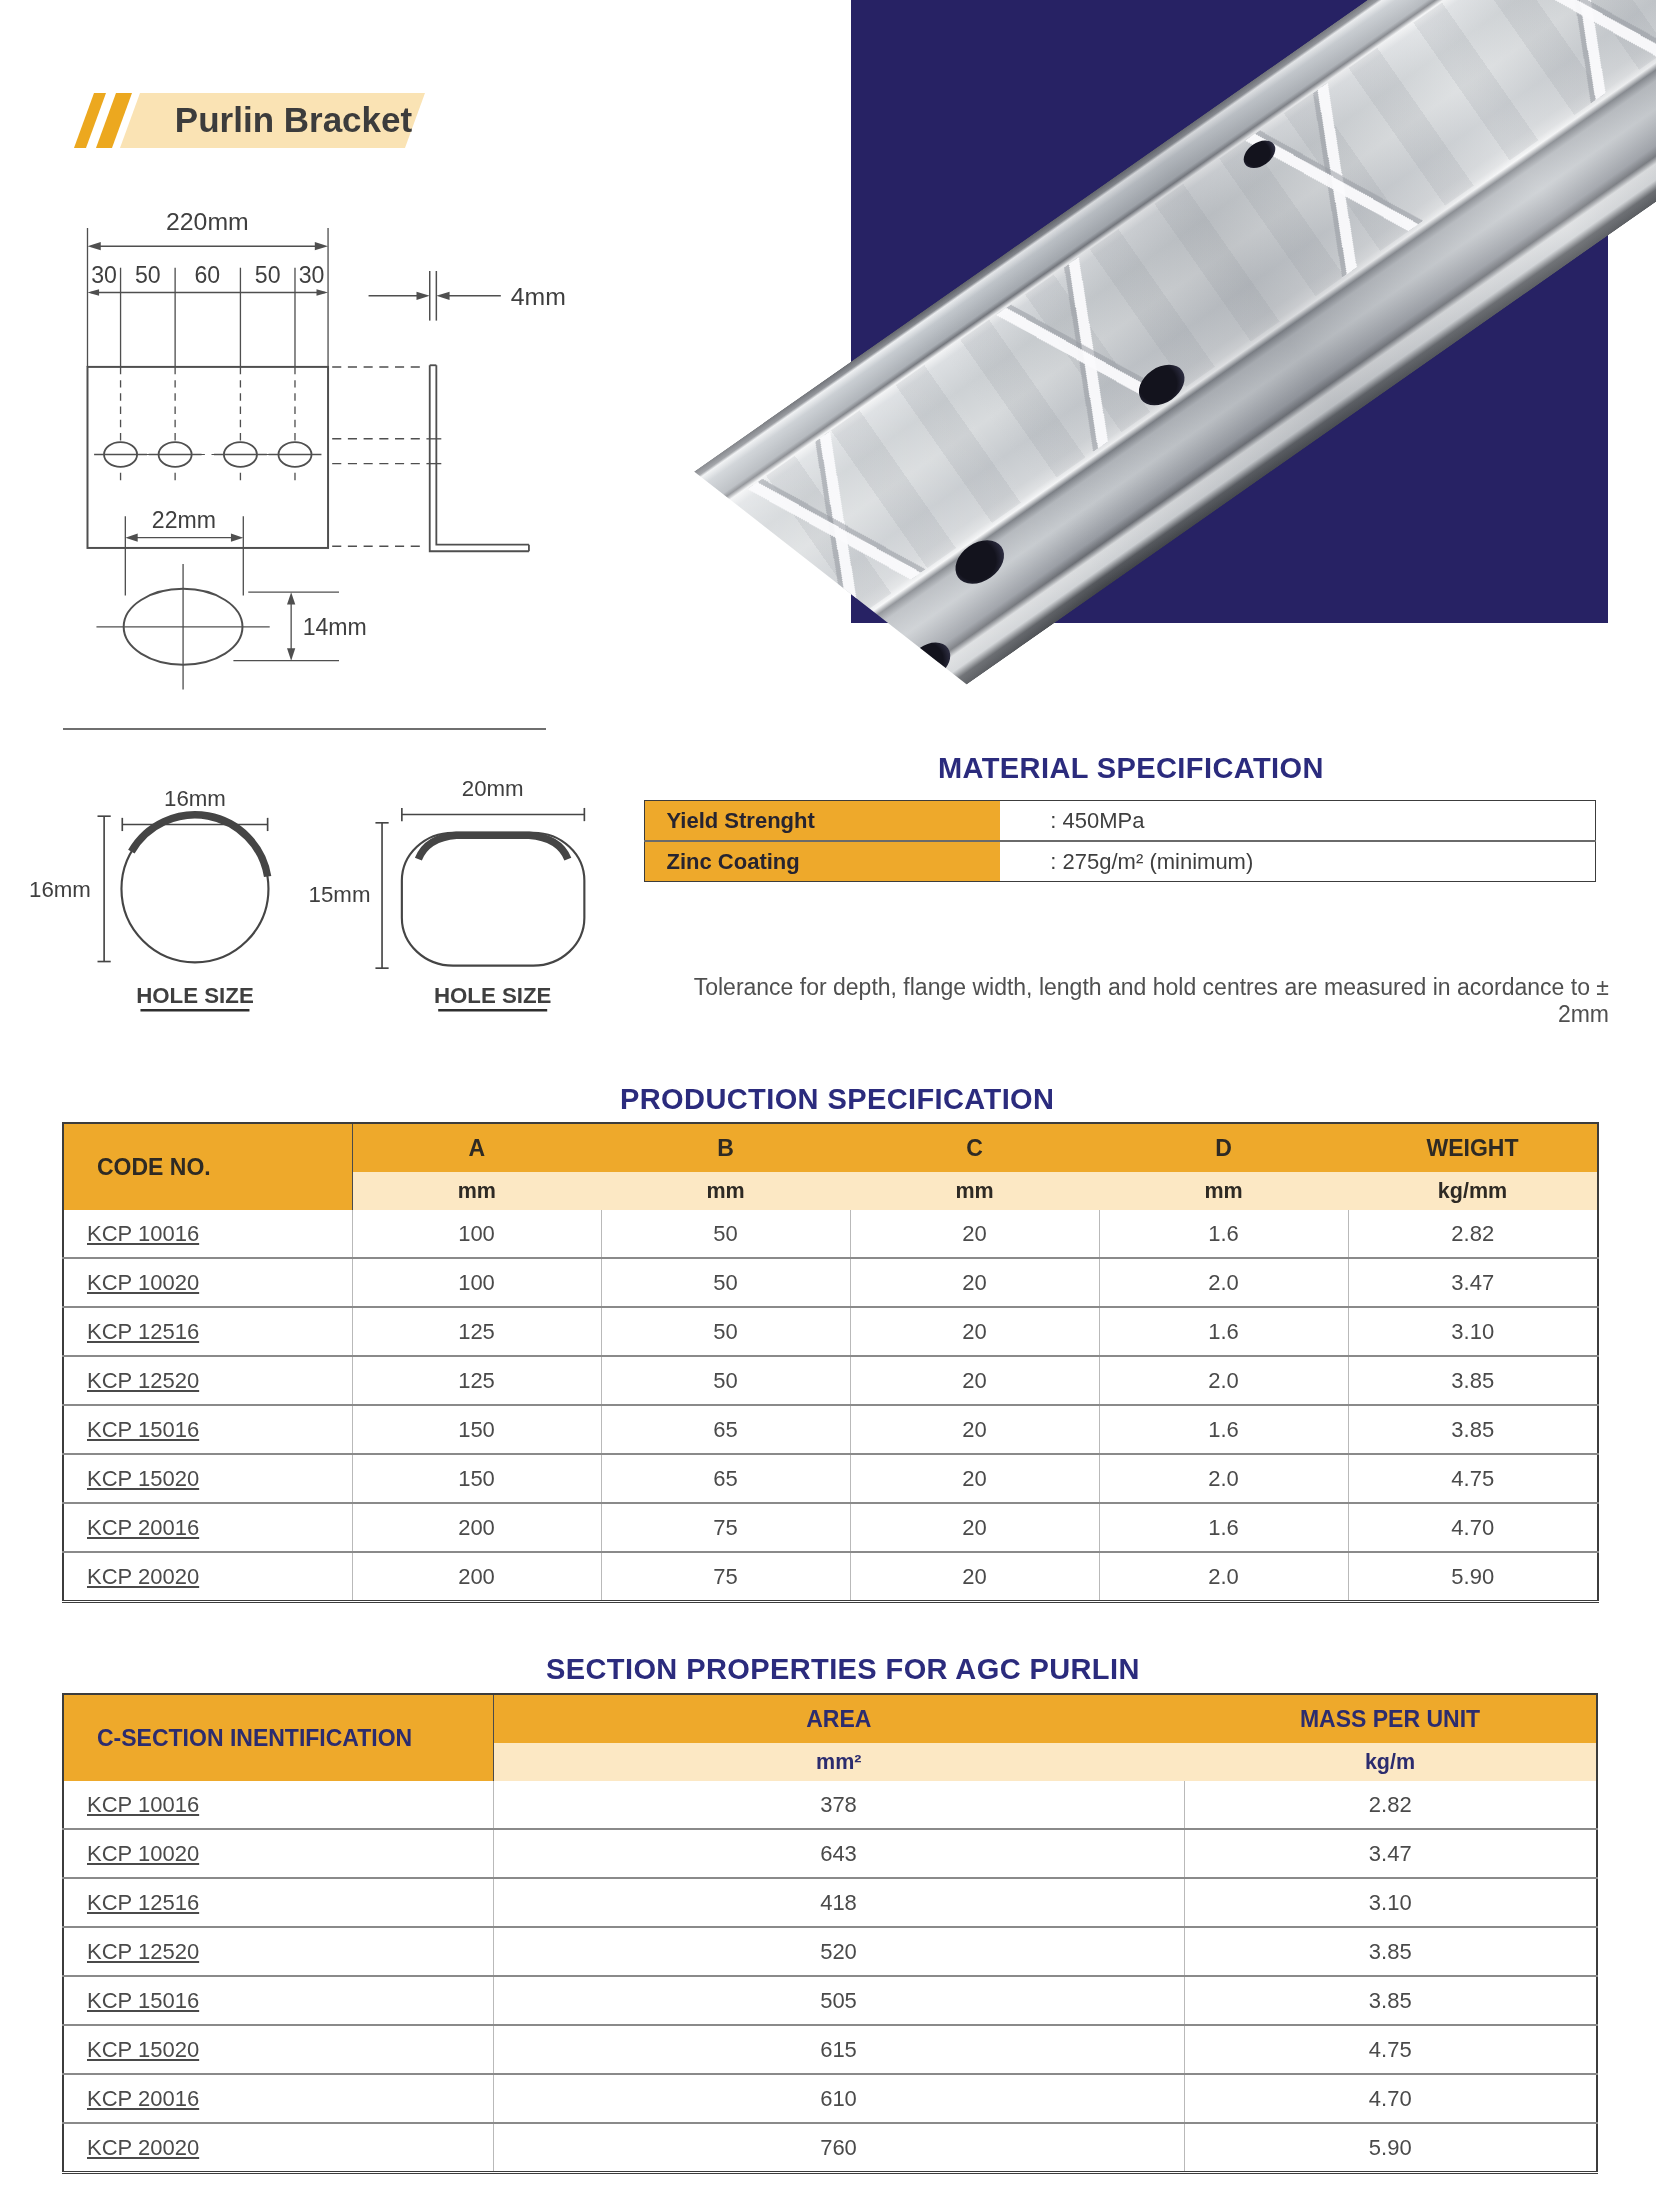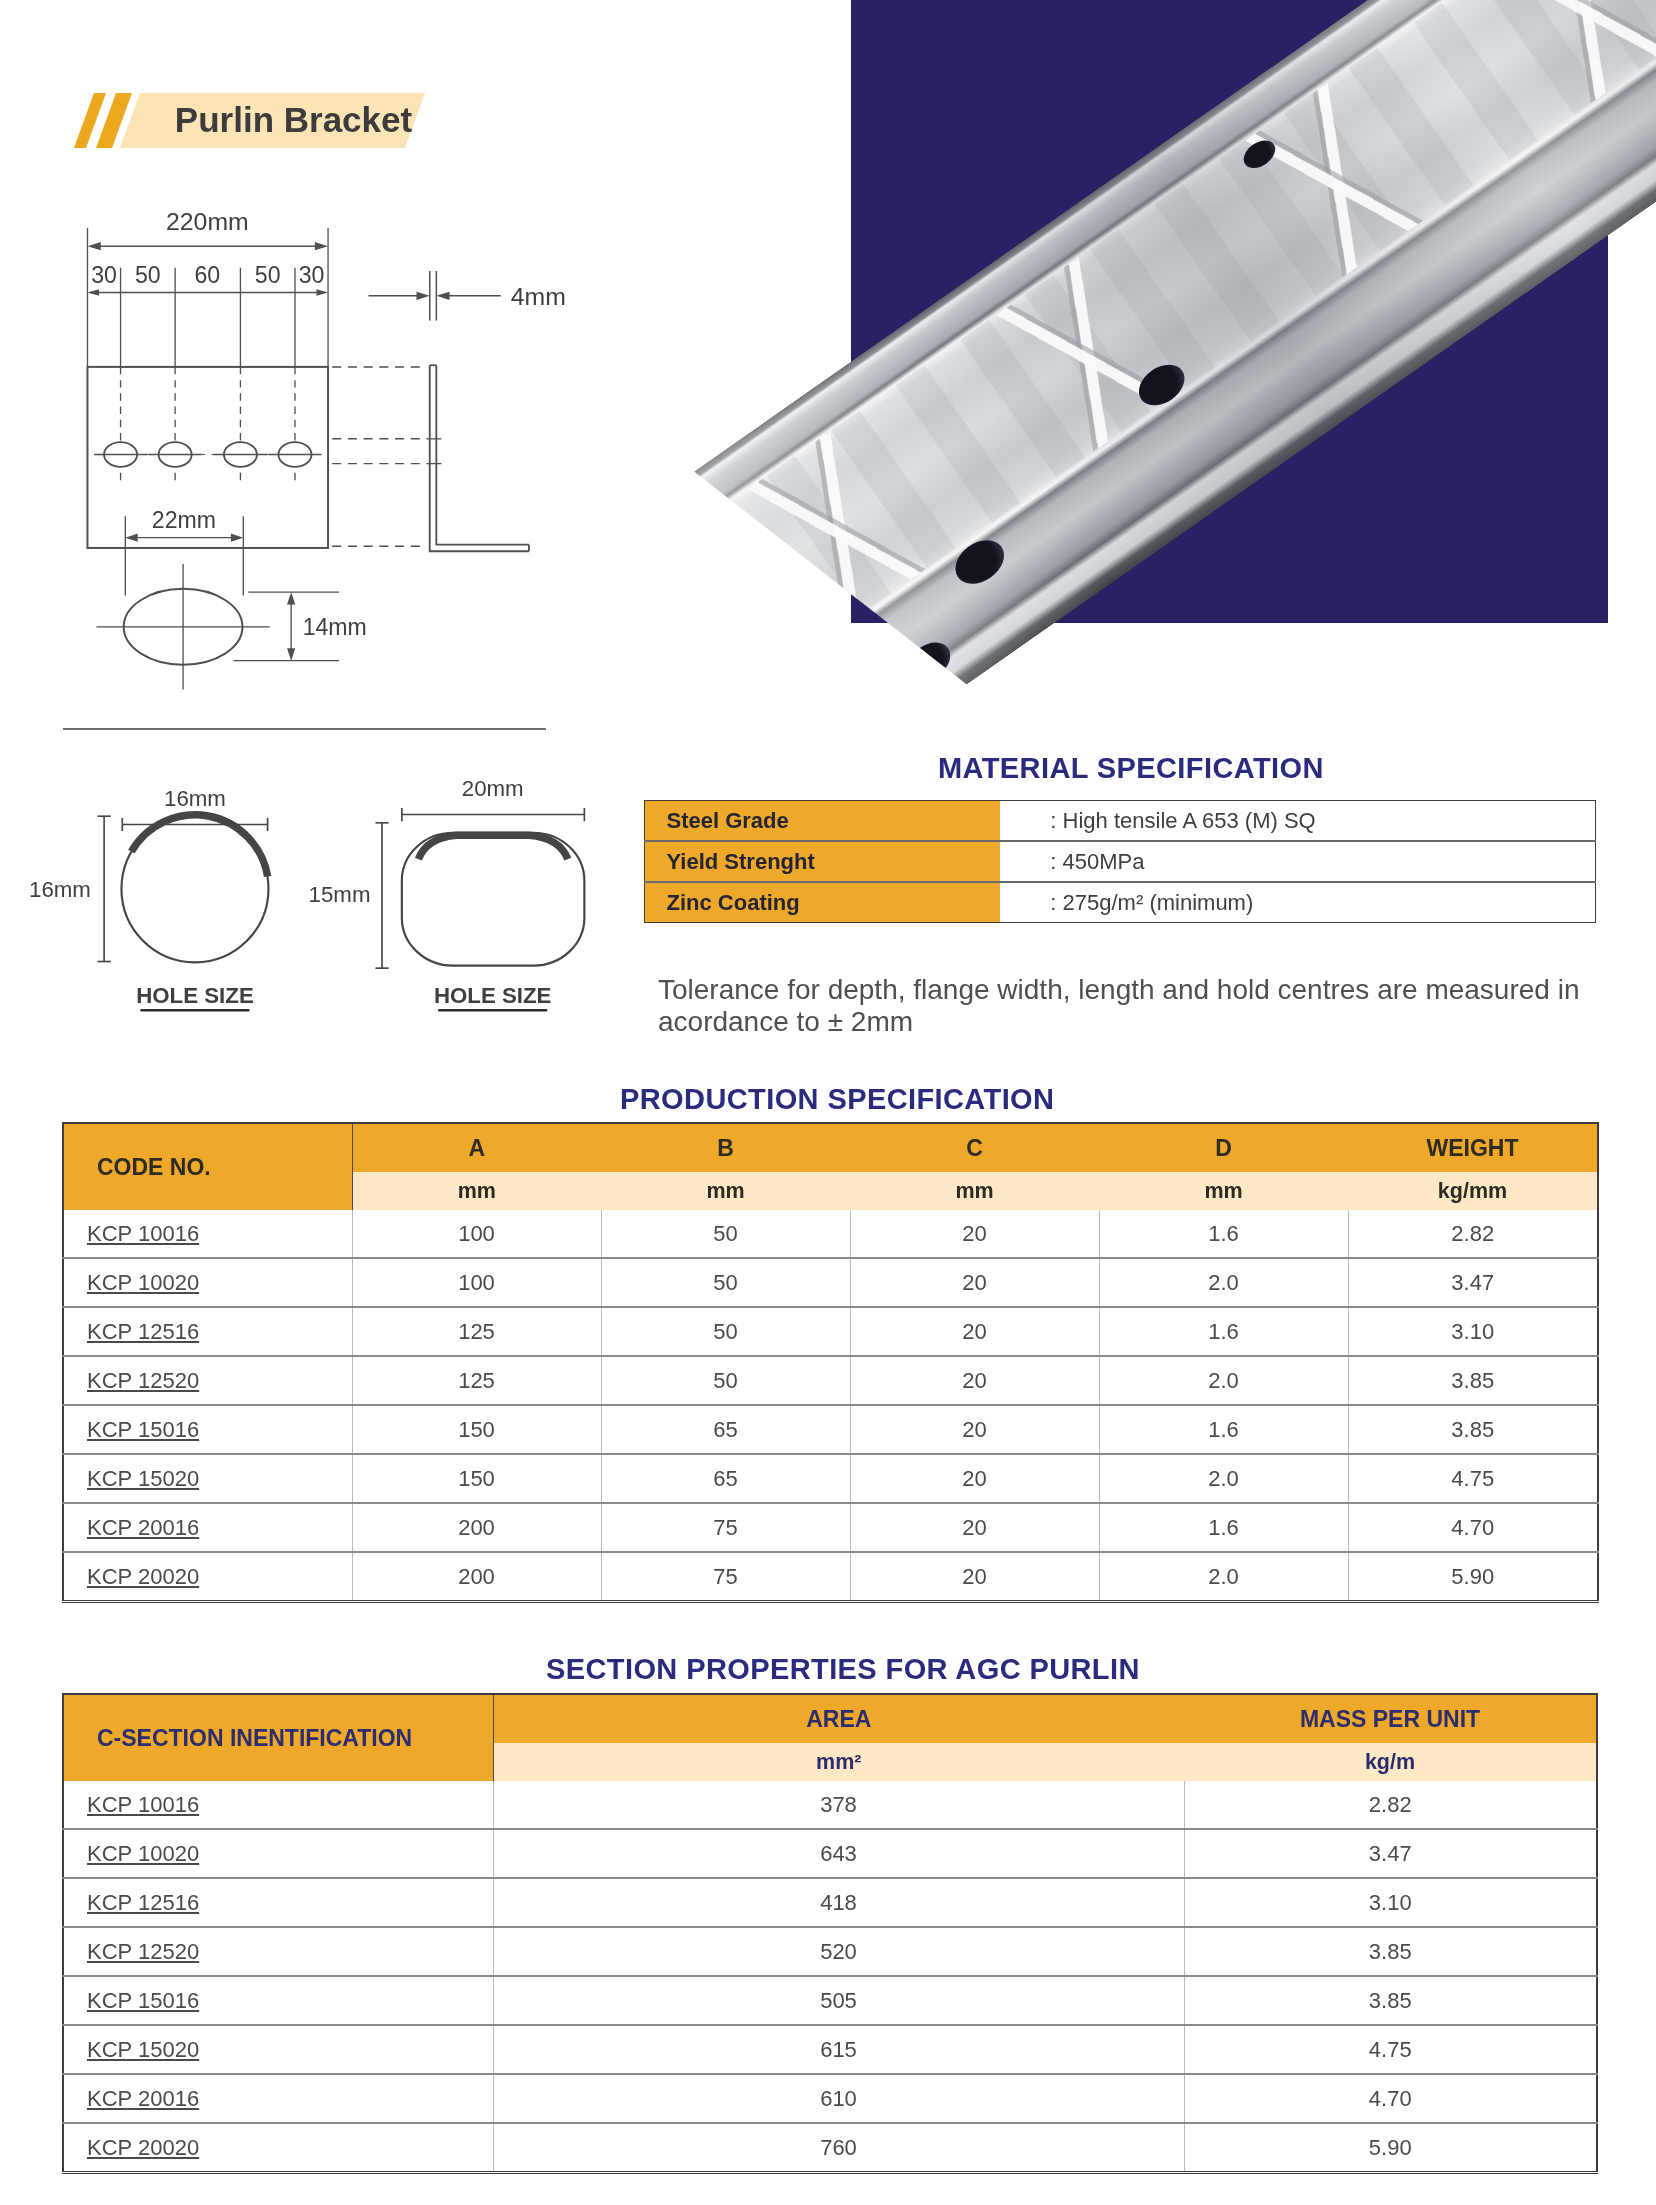--- a/index.html
+++ b/index.html
@@ -65,21 +65,21 @@
   .hole.hD{left:650px;top:53px;width:35px;height:23px;}
   
   .sec-title{position:absolute;font-size:29px;font-weight:bold;color:#2B2B7D;letter-spacing:0.4px;}
   
   .mat{position:absolute;left:644px;top:800px;width:952px;border-collapse:collapse;table-layout:fixed;}
   .mat td{border-bottom:2.5px double #6a6a6a;height:37px;font-size:22px;vertical-align:middle;}
   .mat tr:last-child td{border-bottom:none;}
   .mat{border:1.7px solid #3c3c3c;}
   .mat .mlabel{background:#EEA92B;font-weight:bold;color:#262430;padding-left:21.5px;width:35%;}
   .mat .mvalue{background:#ffffff;color:#3f3f3f;padding-left:50px;}
-  .note{position:absolute;left:658px;top:974px;width:951px;font-size:28px;color:#4f4f4f;}
+  .note{position:absolute;left:658px;top:974px;width:951px;font-size:23px;color:#4f4f4f;text-align:right;}
   
   .dtable{position:absolute;left:62px;width:1534px;border-collapse:collapse;table-layout:fixed;
     border:2.5px solid #3c3c3c;border-bottom:3.3px double #3c3c3c;}
   .dtable th{font-size:23px;vertical-align:middle;}
   .dtable .h1 th{background:#EEA92B;height:46px;}
   .dtable .h2 th{background:#FCE8C4;height:36px;font-size:21.5px;}
   .dtable th.colhead{text-align:center;}
   .dtable th.c1{background:#EEA92B;text-align:left;padding-left:33px;border-right:1.7px solid #4a4a4a;}
   .dtable td{background:#fff;height:45px;font-size:22px;color:#4a4a4a;text-align:center;
     border-bottom:2.5px double #8a8a8a;border-right:0.8px solid #b9b9b9;vertical-align:middle;}
@@ -231,24 +231,20 @@
   <text x="226" y="38" font-size="27" text-anchor="middle">20mm</text>
   <text x="78" y="166" font-size="27" text-anchor="end">15mm</text>
   <text x="226" y="288" font-size="27" font-weight="bold" text-anchor="middle" fill="#2e2e2e">HOLE SIZE</text>
 </svg>
 
 <div class="sec-title" style="left:938px;top:752px;">MATERIAL SPECIFICATION</div>
 
 <table class="mat">
   <tbody>
     <tr>
-      <td class="mlabel">Steel Grade</td>
-      <td class="mvalue">: High tensile A 653 (M) SQ</td>
-    </tr>
-    <tr>
       <td class="mlabel">Yield Strenght</td>
       <td class="mvalue">: 450MPa</td>
     </tr>
     <tr>
       <td class="mlabel">Zinc Coating</td>
       <td class="mvalue">: 275g/m² (minimum)</td>
     </tr>
   </tbody>
 </table>
 

